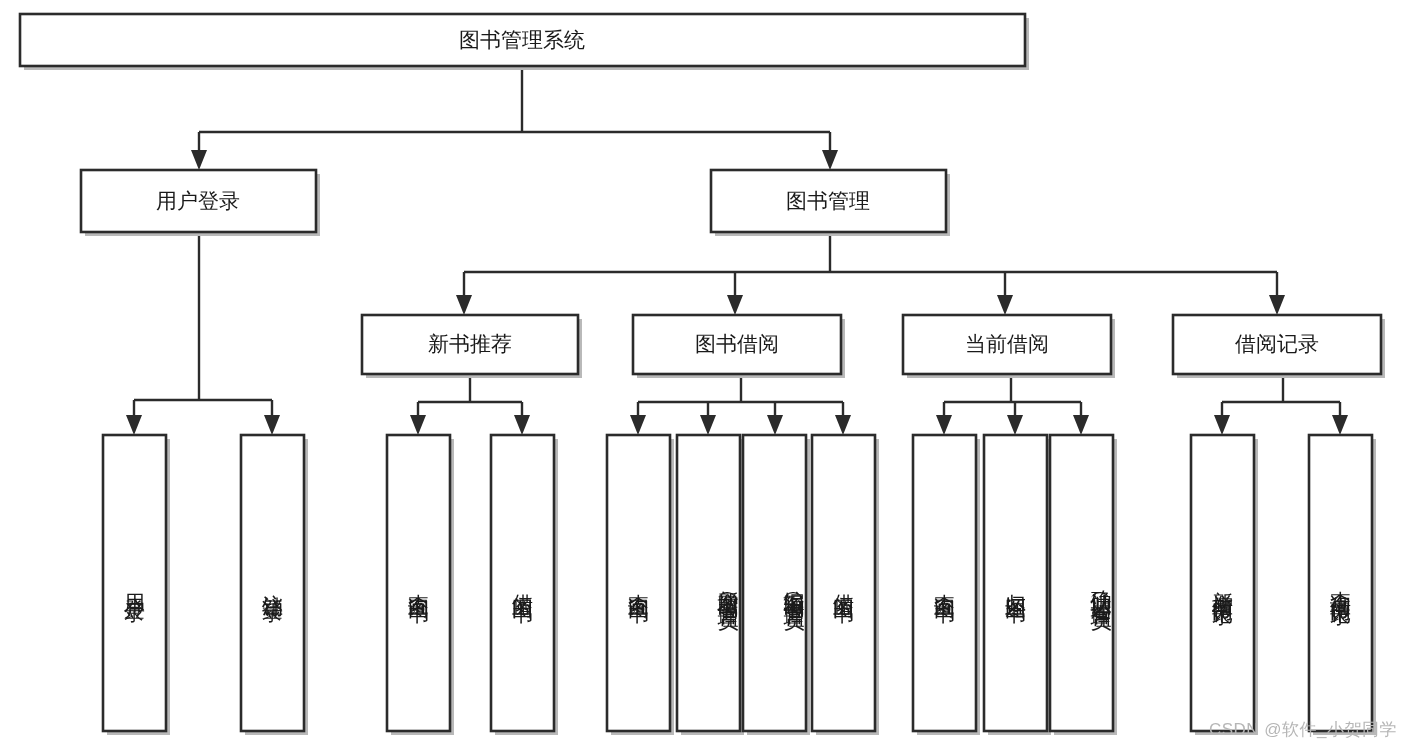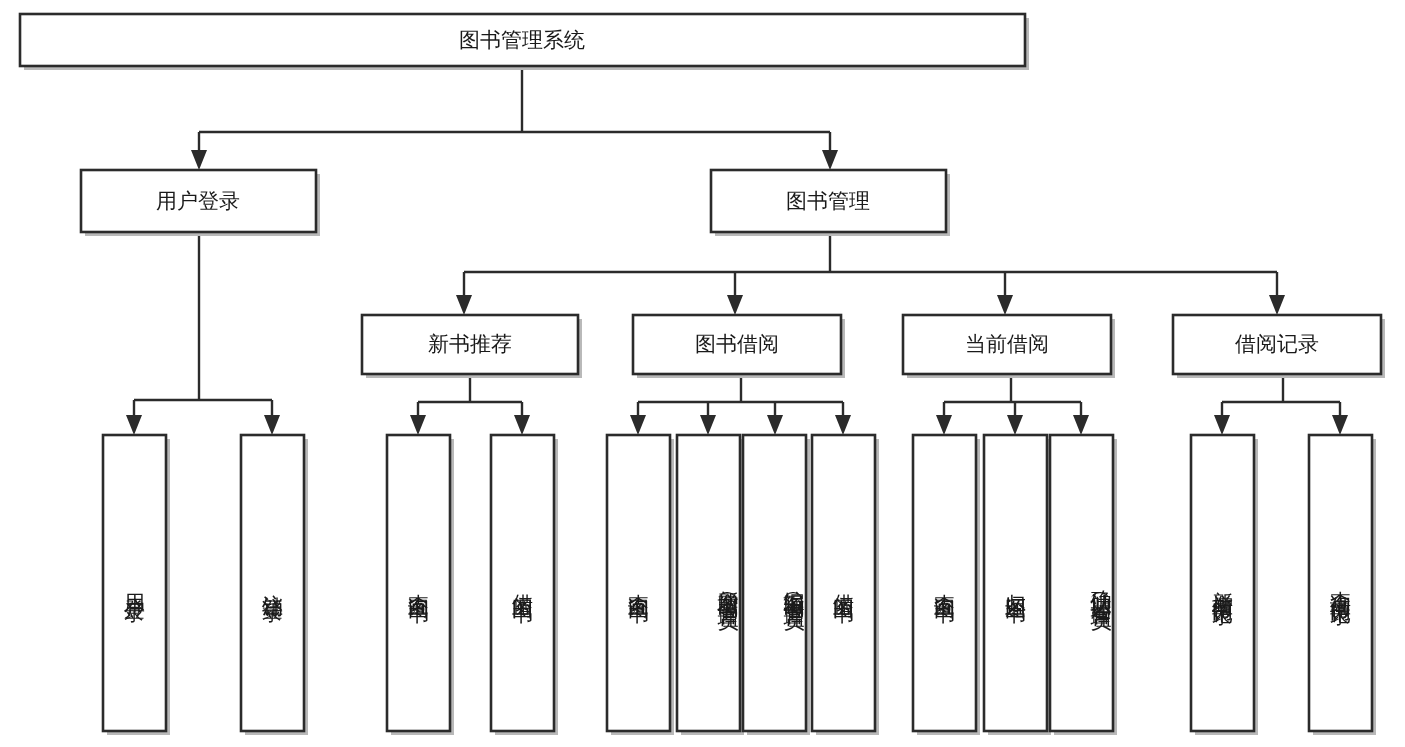--- a/index.html
+++ b/index.html
@@ -268,13 +268,14 @@
   <div class="node-label-v" style="left:743px; top:441px; width:63px; height:290px; align-items:flex-start;">编辑图书（管理员）</div>
   <div class="node-label-v" style="left:812px; top:435px; width:63px; height:296px;">借阅图书</div>
 
   <div class="node-label-v" style="left:913px; top:435px; width:63px; height:296px;">查询图书</div>
   <div class="node-label-v" style="left:984px; top:435px; width:63px; height:296px;">归还图书</div>
   <div class="node-label-v" style="left:1050px; top:441px; width:63px; height:290px; align-items:flex-start;">确认归还（管理员）</div>
 
   <div class="node-label-v" style="left:1191px; top:435px; width:63px; height:296px;">新增借阅记录</div>
   <div class="node-label-v" style="left:1309px; top:435px; width:63px; height:296px;">查询借阅记录</div>
 
+  <div class="watermark">CSDN @软件_小贺同学</div>
 </div>
 
 </body></html>

